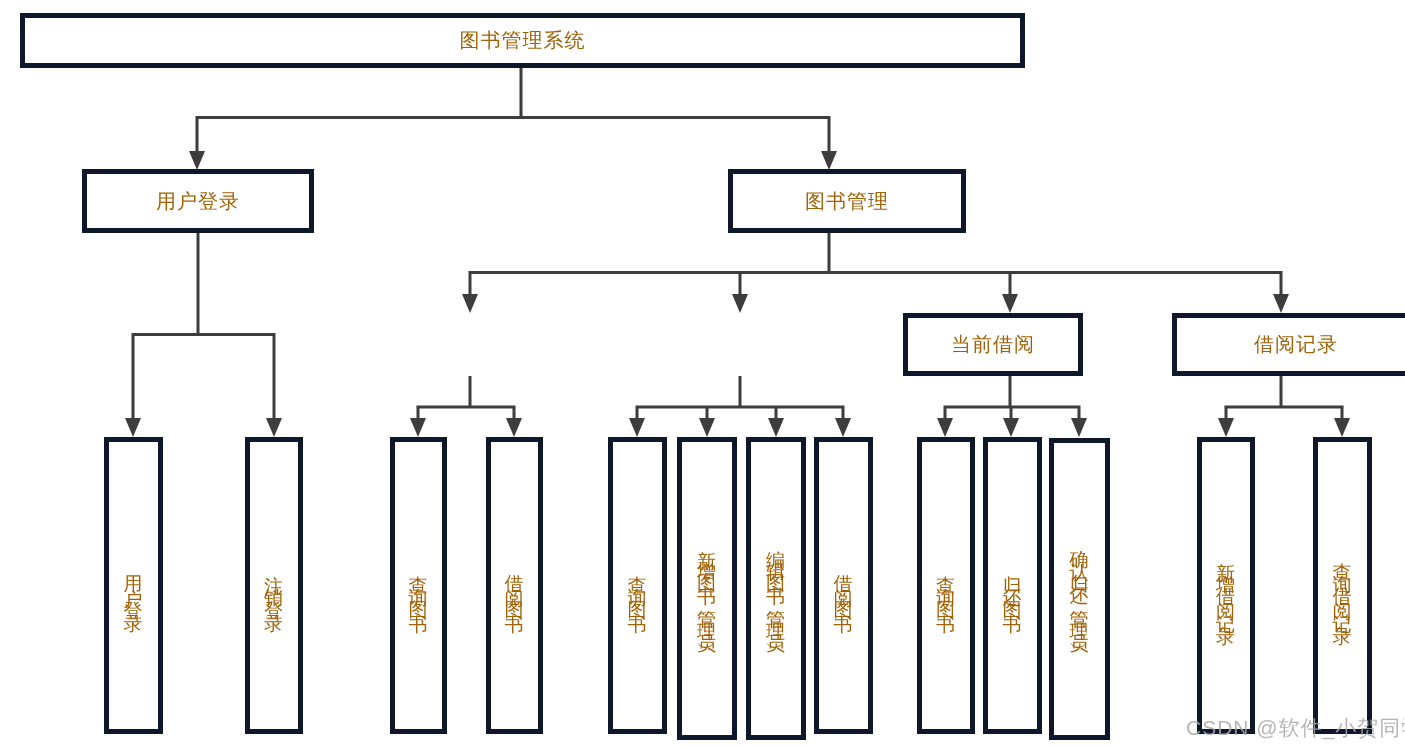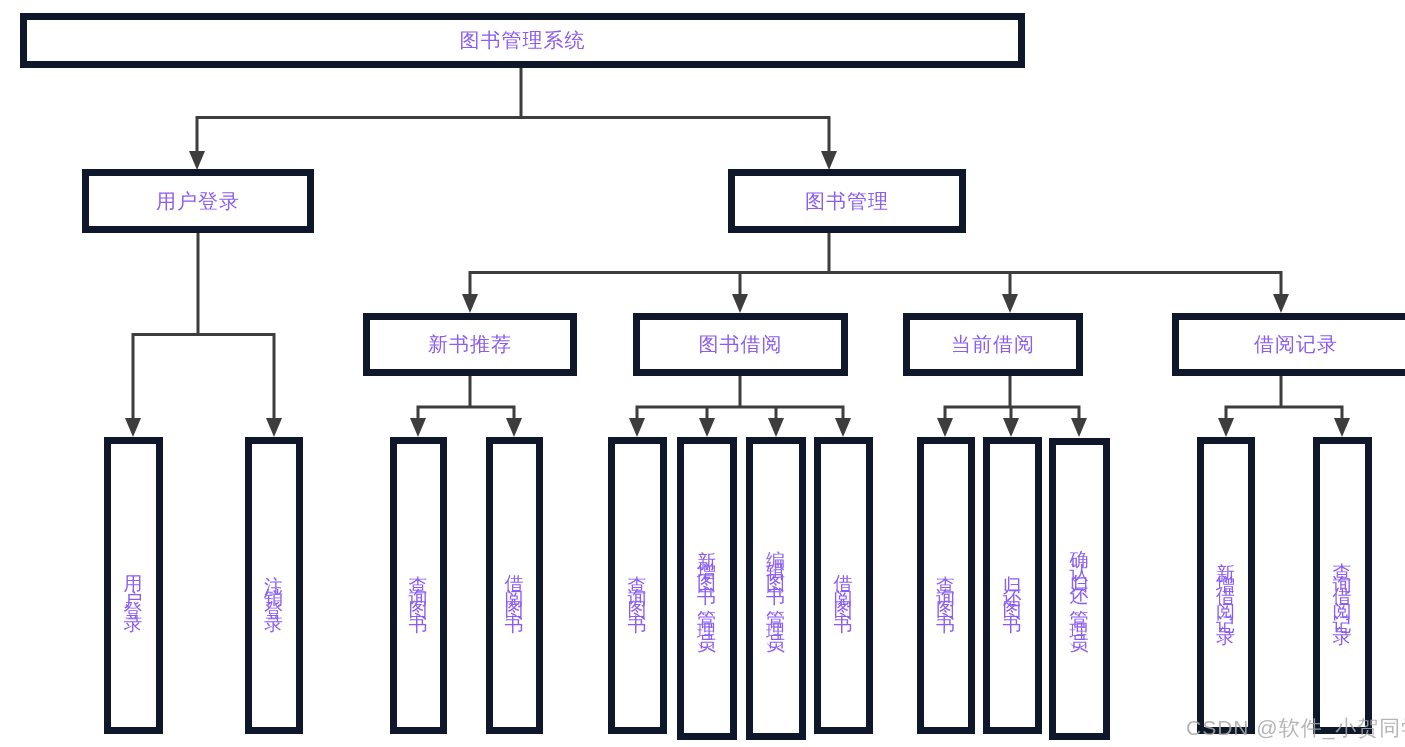--- a/index.html
+++ b/index.html
@@ -18,22 +18,22 @@
   #connector-layer {
     position: absolute;
     left: 0;
     top: 0;
     z-index: 0;
   }
   .box {
     position: absolute;
     box-sizing: border-box;
     background: #ffffff;
-    border: 7px solid #0f172a;
-    color: #8b5cf6;
+    border: 5px solid #0f172a;
+    color: #a16207;
     display: flex;
     align-items: center;
     justify-content: center;
     z-index: 1;
   }
   .box.h {
     font-size: 20px;
     letter-spacing: 1px;
     white-space: nowrap;
   }
@@ -116,22 +116,20 @@
              M1071 418 L1087 418 L1079 437 Z
              M1218 418 L1234 418 L1226 437 Z
              M1334 418 L1350 418 L1342 437 Z"></path>
   </svg>
 
   <div class="box h" style="left:20px;top:13px;width:1005px;height:55px">图书管理系统</div>
 
   <div class="box h" style="left:82px;top:169px;width:232px;height:64px">用户登录</div>
   <div class="box h" style="left:728px;top:169px;width:238px;height:64px">图书管理</div>
 
-  <div class="box h" style="left:363px;top:313px;width:214px;height:63px">新书推荐</div>
-  <div class="box h" style="left:633px;top:313px;width:215px;height:63px">图书借阅</div>
   <div class="box h" style="left:903px;top:313px;width:180px;height:63px">当前借阅</div>
   <div class="box h" style="left:1172px;top:313px;width:248px;height:63px">借阅记录</div>
 
   <div class="box v" style="left:104px;top:437px;width:59px;height:297px">用户登录</div>
   <div class="box v" style="left:245px;top:437px;width:58px;height:297px">注销登录</div>
 
   <div class="box v" style="left:390px;top:437px;width:57px;height:297px">查询图书</div>
   <div class="box v" style="left:486px;top:437px;width:57px;height:297px">借阅图书</div>
 
   <div class="box v" style="left:608px;top:437px;width:59px;height:297px">查询图书</div>

